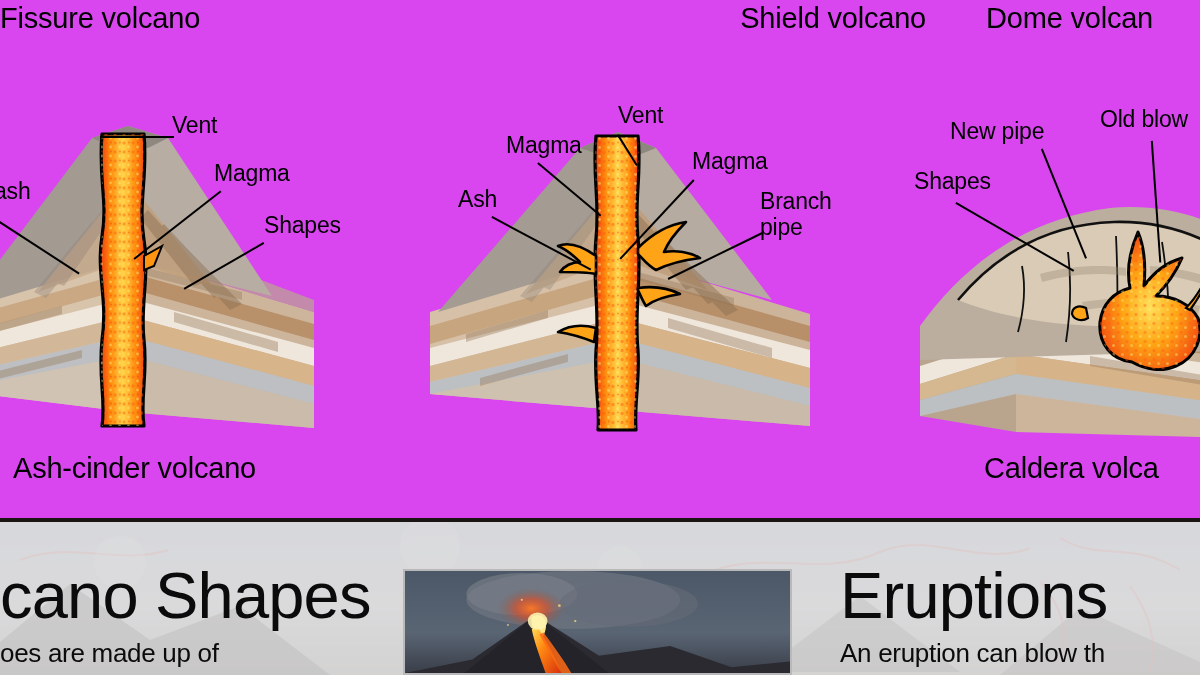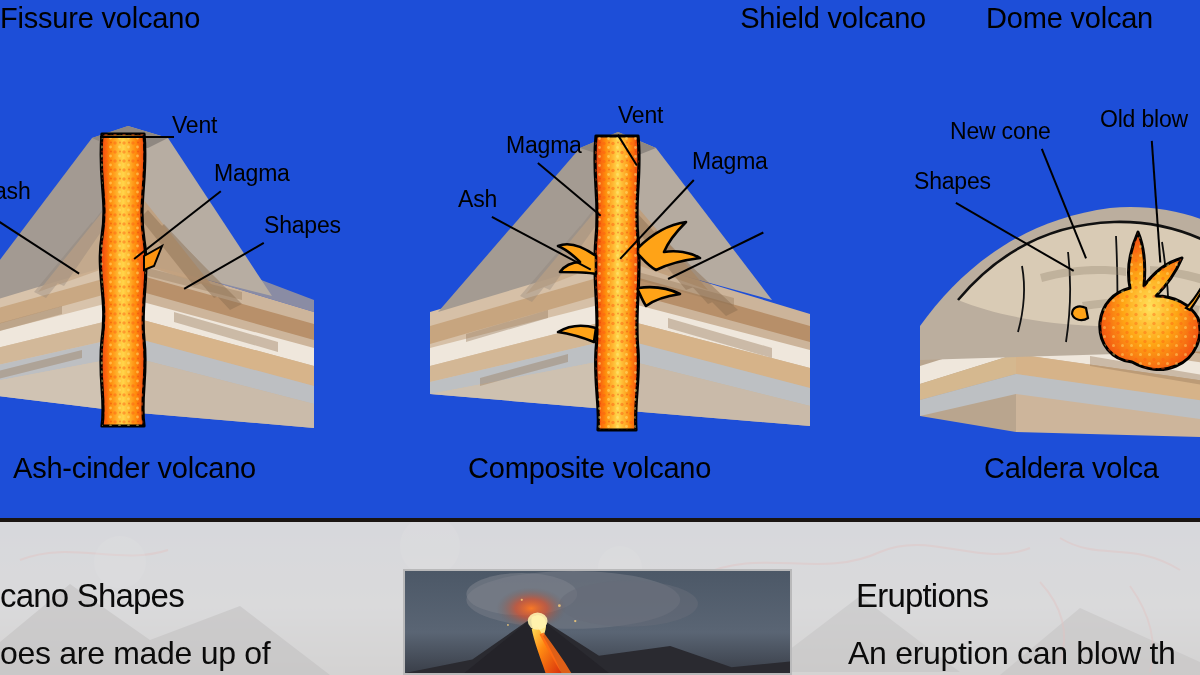--- a/index.html
+++ b/index.html
@@ -2,21 +2,21 @@
 <html><head>
 <meta charset="utf-8">
 <style>
   * { margin:0; padding:0; box-sizing:border-box; }
   html, body {
     width:1200px; height:675px; overflow:hidden;
     background:#ffffff;
     font-family:"Liberation Sans", sans-serif;
     color:#111111;
   }
-  #page { position:relative; width:1200px; height:675px; background:#1d4ed8; }
+  #page { position:relative; width:1200px; height:675px; background:#d946ef; }
 
   
   .diagrams { position:absolute; left:0; top:0; width:1200px; height:518px; }
 
   .col { position:absolute; top:0; height:518px; }
   .col-1 { left:-58px;  width:420px; }
   .col-2 { left:422px;  width:420px; }
   .col-3 { left:900px;  width:420px; }
 
   .title-top {
@@ -58,26 +58,26 @@
   }
   .banner-bg { position:absolute; inset:0; }
   .banner-veil { position:absolute; inset:0; background:rgba(222,222,224,0.80); }
 
   .panel { position:absolute; top:0; height:153px; }
   .panel-left  { left:-92px;  width:480px; }
   .panel-right { left:832px;  width:460px; }
 
   .headline {
     position:absolute; top:48px; left:0;
-    font-size:33px; line-height:52px; font-weight:400;
+    font-size:65px; line-height:52px; font-weight:400;
     letter-spacing:-0.8px; color:#0b0b0b; white-space:nowrap;
   }
   .body {
     position:absolute; top:116px; left:0;
-    font-size:32px; line-height:31px; font-weight:400;
+    font-size:26px; line-height:31px; font-weight:400;
     letter-spacing:-0.3px; color:#0b0b0b; white-space:nowrap;
   }
 
   .photo {
     position:absolute; left:403px; top:569px; width:389px; height:106px;
     overflow:hidden; border:2px solid #b9b9ba; background:#3a4452;
   }
   .photo svg { display:block; width:100%; height:100%; }
 </style>
 </head>
@@ -263,23 +263,23 @@
 
       <div class="lbl" style="left:84px; top:132px;">Magma</div>
       <div class="leader" style="left:116px; top:162px; width:82px; transform:rotate(40deg);"></div>
 
       <div class="lbl" style="left:36px; top:186px;">Ash</div>
       <div class="leader" style="left:70px; top:216px; width:112px; transform:rotate(28deg);"></div>
 
       <div class="lbl" style="left:270px; top:148px;">Magma</div>
       <div class="leader" style="left:198px; top:258px; width:108px; transform:rotate(-47deg);"></div>
 
+      <div class="lbl two" style="left:338px; top:188px;">Branch pipe</div>
       <div class="leader" style="left:246px; top:278px; width:106px; transform:rotate(-26deg);"></div>
 
-      <div class="title-bot t-c2-bot">Composite volcano</div>
     </div>
 
     <div class="col col-3">
       <div class="title-top t-c3-top">Dome volcan</div>
 
       <div class="stage">
         <svg class="art" viewBox="0 0 420 380">
           <defs>
             <radialGradient id="mag3" cx="50%" cy="55%" r="60%">
               <stop offset="0%" stop-color="#ffe25c"></stop>
@@ -348,21 +348,21 @@
             <path d="M186,248 C178,244 172,248 172,254 C174,260 182,262 188,258 Z" fill="#ffa317" stroke="#000" stroke-width="2.2"></path>
 
             <path d="M290,250 C300,236 308,222 310,210 C304,224 296,238 286,248 Z" fill="#ffa317" stroke="#000" stroke-width="2.2"></path>
           </g>
         </svg>
       </div>
 
       <div class="lbl" style="left:14px; top:168px;">Shapes</div>
       <div class="leader" style="left:56px; top:202px; width:136px; transform:rotate(30deg);"></div>
 
-      <div class="lbl" style="left:50px; top:118px;">New cone</div>
+      <div class="lbl" style="left:50px; top:118px;">New pipe</div>
       <div class="leader" style="left:142px; top:148px; width:118px; transform:rotate(68deg);"></div>
 
       <div class="lbl" style="left:200px; top:106px;">Old blow</div>
       <div class="leader" style="left:252px; top:140px; width:122px; transform:rotate(86deg);"></div>
 
       <div class="title-bot t-c3-bot">Caldera volca</div>
     </div>
 
   </div>
 
@@ -395,22 +395,22 @@
       </g>
     </svg>
     <div class="banner-veil"></div>
 
     <div class="panel panel-left">
       <div class="headline" style="left:92px;">cano Shapes</div>
       <div class="body" style="left:92px;">oes are made up of</div>
     </div>
 
     <div class="panel panel-right">
-      <div class="headline" style="left:24px;text-align:center;">Eruptions</div>
-      <div class="body" style="left:16px;">An eruption can blow th</div>
+      <div class="headline" style="left:8px;text-align:center;">Eruptions</div>
+      <div class="body" style="left:8px;">An eruption can blow th</div>
     </div>
   </div>
 
   <div class="photo">
     <svg viewBox="0 0 389 106" preserveAspectRatio="none">
       <defs>
         <linearGradient id="nsky" x1="0" y1="0" x2="0" y2="1">
           <stop offset="0%" stop-color="#4c5867"></stop>
           <stop offset="60%" stop-color="#5a6574"></stop>
           <stop offset="100%" stop-color="#3a3f49"></stop>

